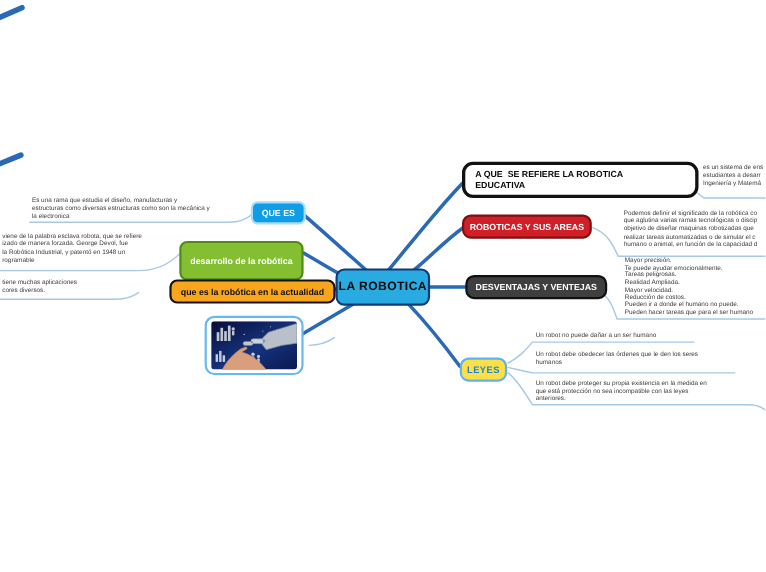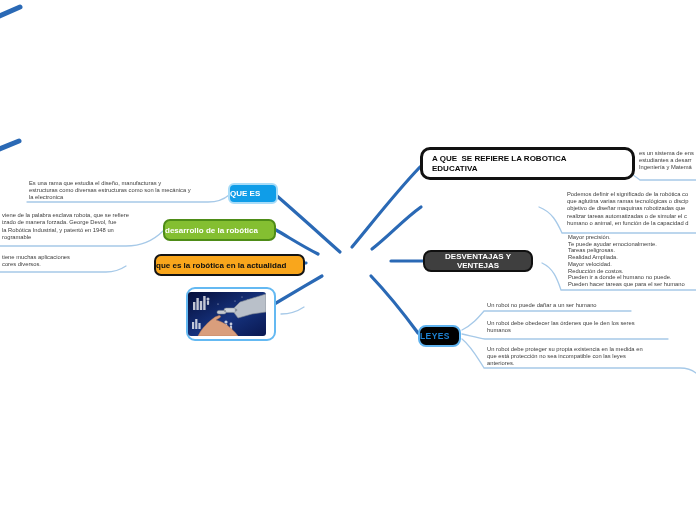--- a/index.html
+++ b/index.html
@@ -2,46 +2,46 @@
 <html><head>
 <meta charset="utf-8">
 <style>
   html,body{margin:0;padding:0;background:#fff;}
   #stage{
     position:relative;width:696px;height:520px;overflow:hidden;
     background:#ffffff;font-family:"Liberation Sans",sans-serif;
   }
   svg.lines{position:absolute;left:0;top:0;z-index:1;}
   .node{
-    position:absolute;z-index:2;display:flex;align-items:center;justify-content:flex-start;
+    position:absolute;z-index:2;display:flex;align-items:center;justify-content:center;
     box-sizing:border-box;font-weight:bold;text-align:center;
   }
   .note{
     position:absolute;z-index:2;color:#3c3c3c;font-size:5.8px;line-height:7.2px;
     white-space:pre-wrap;text-align:left;
   }
   
   .n-center{left:305px;top:244px;width:86px;height:34px;background:#29abe2;
     border:2px solid #123a75;border-radius:8px;font-size:11px;color:#0a0a0a;letter-spacing:.4px;}
   .n-quees{left:228px;top:183px;width:50px;height:21px;background:#0f9de8;
     border:2px solid #a8dcf8;border-radius:6px;font-size:8px;color:#fff;}
-  .n-desarrollo{left:163px;top:219px;width:113px;height:22px;background:#84bf31;
+  .n-desarrollo{left:163px;top:219px;width:113px;height:36px;background:#84bf31;
     border:2px solid #4e8c17;border-radius:7px;font-size:8px;color:#fff;}
   .n-actualidad{left:126px;top:254px;width:151px;height:22px;background:#f9a61c;
     border:2px solid #141414;border-radius:7px;font-size:8px;color:#101010;margin-left:28px;}
   .n-image{left:186px;top:287px;width:90px;height:54px;background:#fff;
     border:2px solid #64b9f2;border-radius:9px;}
   .n-aque{left:420px;top:147px;width:215px;height:33px;background:#fff;
     border:3px solid #111;border-radius:10px;font-size:8px;color:#0a0a0a;
     justify-content:flex-start;padding-left:9px;text-align:left;white-space:pre-wrap;line-height:9.5px;}
   .n-roboticas{left:420px;top:195px;width:118px;height:22px;background:#d01f27;
     border:2px solid #7d1013;border-radius:8px;font-size:8px;color:#fff;}
-  .n-desventajas{left:423px;top:250px;width:110px;height:22px;background:#3f3f3f;
+  .n-desventajas{left:423px;top:250px;width:129px;height:22px;background:#3f3f3f;
     border:2px solid #101010;border-radius:8px;font-size:8px;color:#fff;}
-  .n-leyes{left:418px;top:325px;width:43px;height:22px;background:#000000;
+  .n-leyes{left:418px;top:325px;width:43px;height:22px;background:#fde047;
     border:2px solid #5fb2ee;border-radius:8px;font-size:8.5px;color:#1e82d2;letter-spacing:.4px;}
   
   .t-quees{left:29px;top:180px;width:205px;}
   .t-desarrollo{left:2px;top:212px;width:170px;line-height:7.4px;}
   .t-actualidad{left:2px;top:254px;width:130px;}
   .t-aque{left:639px;top:150px;width:70px;}
   .t-roboticas{left:567px;top:191px;width:140px;}
   .t-desventajas{left:568px;top:234px;width:140px;line-height:6.7px;}
   .t-ley1{left:487px;top:302px;width:160px;}
   .t-ley2{left:487px;top:320px;width:190px;line-height:7px;}
@@ -74,20 +74,23 @@
       <path d="M281,314 C291,314 298,311 304,307"></path>
       <path d="M612,166 C626,170 633,174 640,180 L696,180"></path>
       <path d="M539,207 C552,212 557,222 562,233 L696,233"></path>
       <path d="M542,263 C553,268 557,278 561,290 L696,290"></path>
       <path d="M462,330 C472,325 478,318 484,311 L631,311"></path>
       <path d="M462,334 C471,336 478,338 485,339 L668,339"></path>
       <path d="M462,339 C471,346 477,357 484,368 L680,368 Q690,368 696,373"></path>
     </g>
   </svg>
 
+  <div class="node n-center">
+    <span>LA ROBOTICA</span>
+  </div>
 
   <div class="node n-quees">
     <span>QUE ES</span>
   </div>
   <div class="note t-quees">Es una rama que estudia el diseño, manufacturas y
 estructuras como diversas estructuras como son la mecánica y
 la electronica</div>
 
   <div class="node n-desarrollo">
     <span>desarrollo de la robótica</span>
@@ -150,20 +153,23 @@
   </div>
 
   <div class="node n-aque">
     <span>A QUE  SE REFIERE LA ROBOTICA
 EDUCATIVA</span>
   </div>
   <div class="note t-aque">es un sistema de ens
 estudiantes a desarr
 Ingeniería y Matemá</div>
 
+  <div class="node n-roboticas">
+    <span>ROBOTICAS Y SUS AREAS</span>
+  </div>
   <div class="note t-roboticas">Podemos definir el significado de la robótica co
 que aglutina varias ramas tecnológicas o discip
 objetivo de diseñar maquinas robotizadas que
 realizar tareas automatizadas o de simular el c
 humano o animal, en función de la capacidad d</div>
 
   <div class="node n-desventajas">
     <span>DESVENTAJAS Y VENTEJAS</span>
   </div>
   <div class="note t-desventajas">Mayor precisión.

